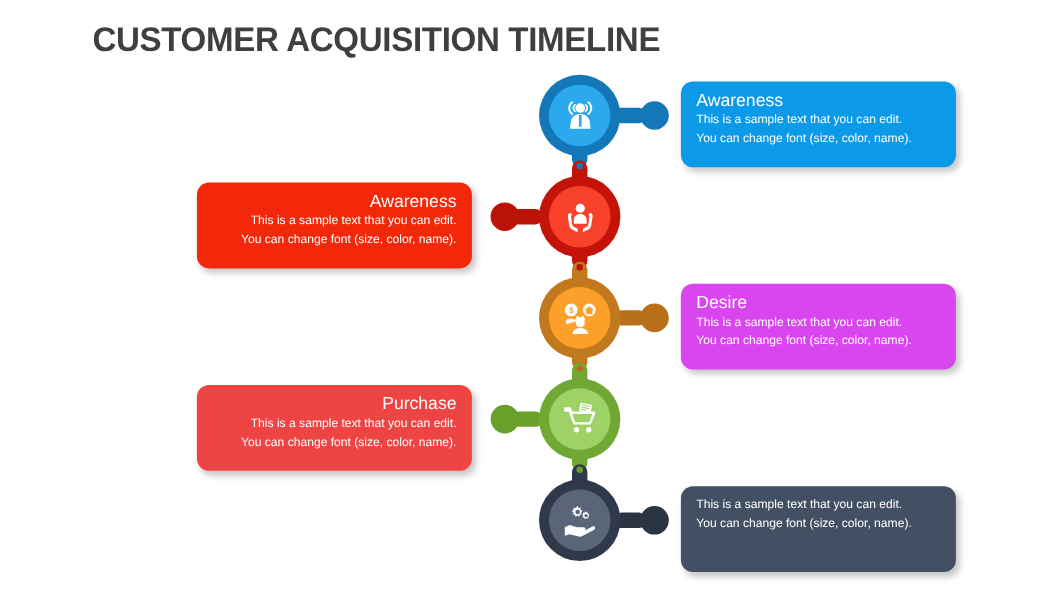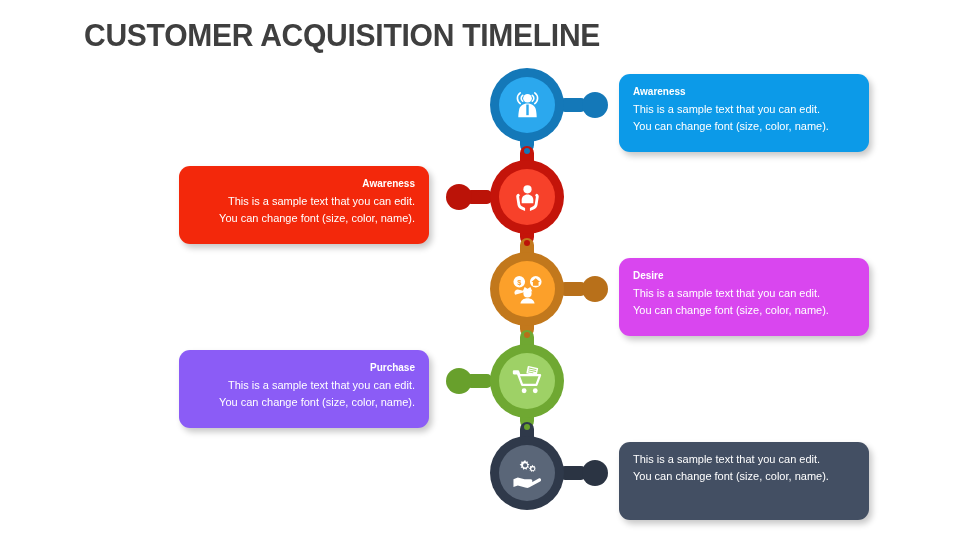--- a/index.html
+++ b/index.html
@@ -36,22 +36,22 @@
     height: 78px;
     border-radius: 11px;
     padding: 9px 14px 0 14px;
     color: #ffffff;
     box-shadow: 3px 4px 6px rgba(0,0,0,0.22);
   }
   .callout.right { left: 575px; text-align: left; }
   .callout.left  { left: 135px; text-align: right; }
 
   .c-title {
-    font-size: 10px;
-    font-weight: bold;
+    font-size: 16px;
+    font-weight: normal;
     line-height: 17px;
     margin-bottom: 1px;
     white-space: nowrap;
   }
   .c-line {
     font-size: 11px;
     line-height: 16.5px;
     white-space: nowrap;
   }
 
@@ -197,21 +197,21 @@
       <circle cx="49" cy="16" r="12"></circle>
       <path d="M26 27l10 6-14 3z"></path>
       <path d="M38 27l-10 6 14 3z"></path>
       <text x="15" y="22" font-size="15" font-weight="bold" text-anchor="middle" fill="#fca02a" font-family="Liberation Sans, sans-serif">$</text>
       <path d="M49 9l9 7.5h-3.2V24h-11.6v-7.5H40z" fill="#fca02a"></path>
     </svg>
           </div>
         </div>
       </div>
       <div class="row" style="top: 344px;">
-        <div class="callout left" style="background: #8b5cf6;">
+        <div class="callout left" style="background: #ef4444;">
           <div class="c-title">Purchase</div>
           <div class="c-line">This is a sample text that you can edit.</div>
           <div class="c-line">You can change font (size, color, name).</div>
         </div>
         <div class="node">
           <div class="tail-dn" style="background: rgb(111, 168, 50);"></div>
           <div class="pip dn" style="background: rgb(47, 57, 74);"></div>
           <div class="tail-up" style="background: rgb(111, 168, 50);"></div>
           <div class="pip up" style="background: rgb(184, 112, 26);"></div>
           <div class="stem l" style="background: rgb(104, 160, 44);"></div>

